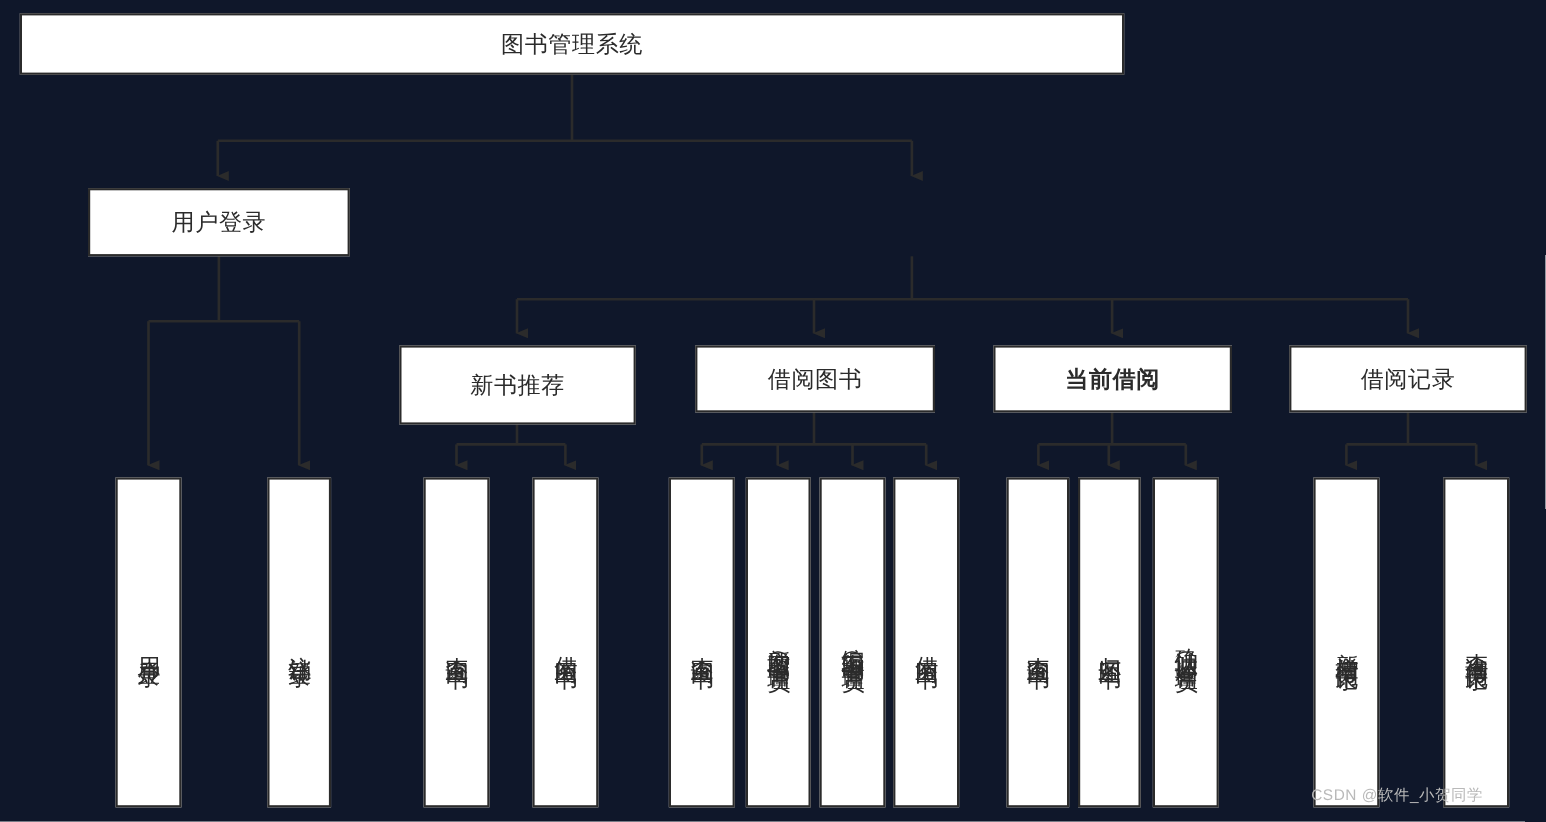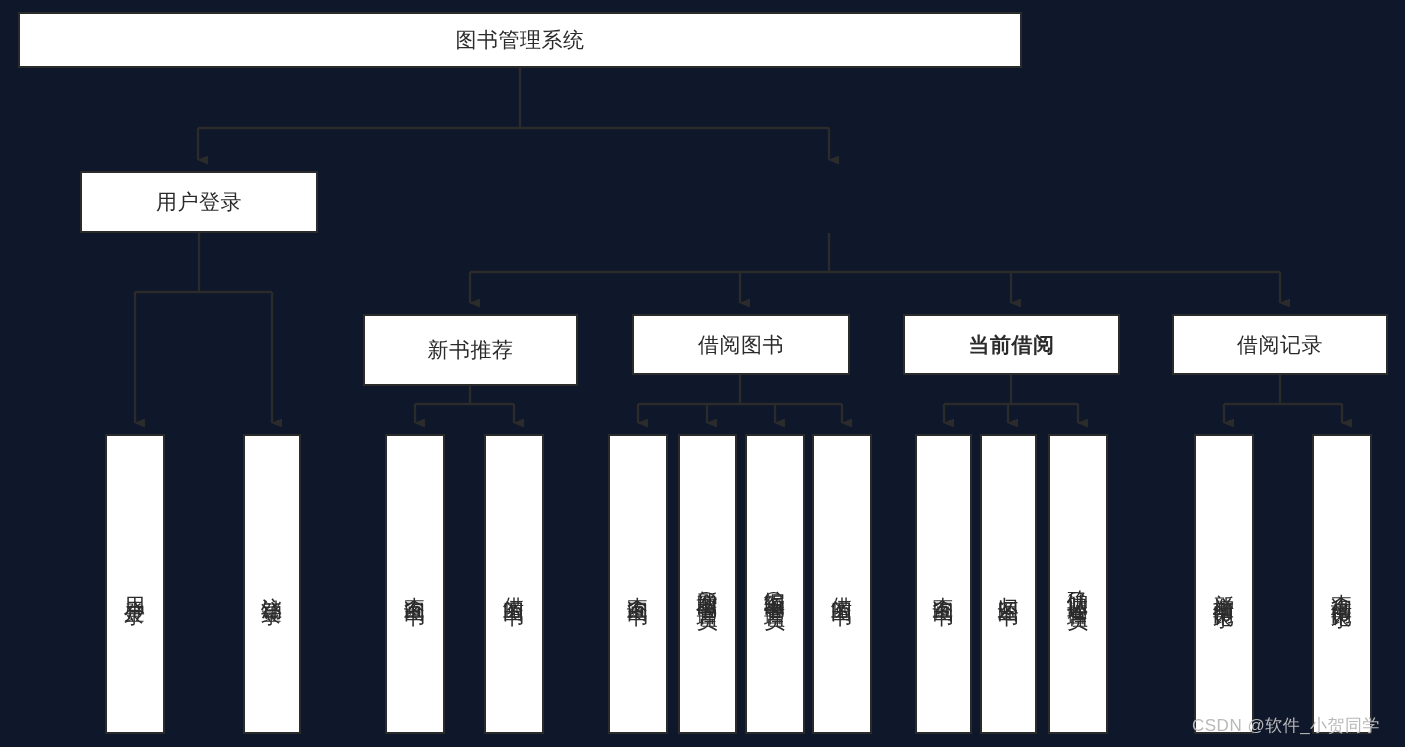--- a/index.html
+++ b/index.html
@@ -44,21 +44,21 @@
     writing-mode: vertical-rl;
     text-orientation: upright;
     font-size: 21px;
     letter-spacing: 3px;
     line-height: 1;
     white-space: nowrap;
     padding-top: 4px;
   }
   .watermark {
     position: absolute;
-    font-size: 17px;
+    font-size: 14px;
     color: #b9b9b9;
     white-space: nowrap;
     letter-spacing: 0.5px;
   }
 </style>
 </head>
 <body>
 
 <div id="canvas">
 

